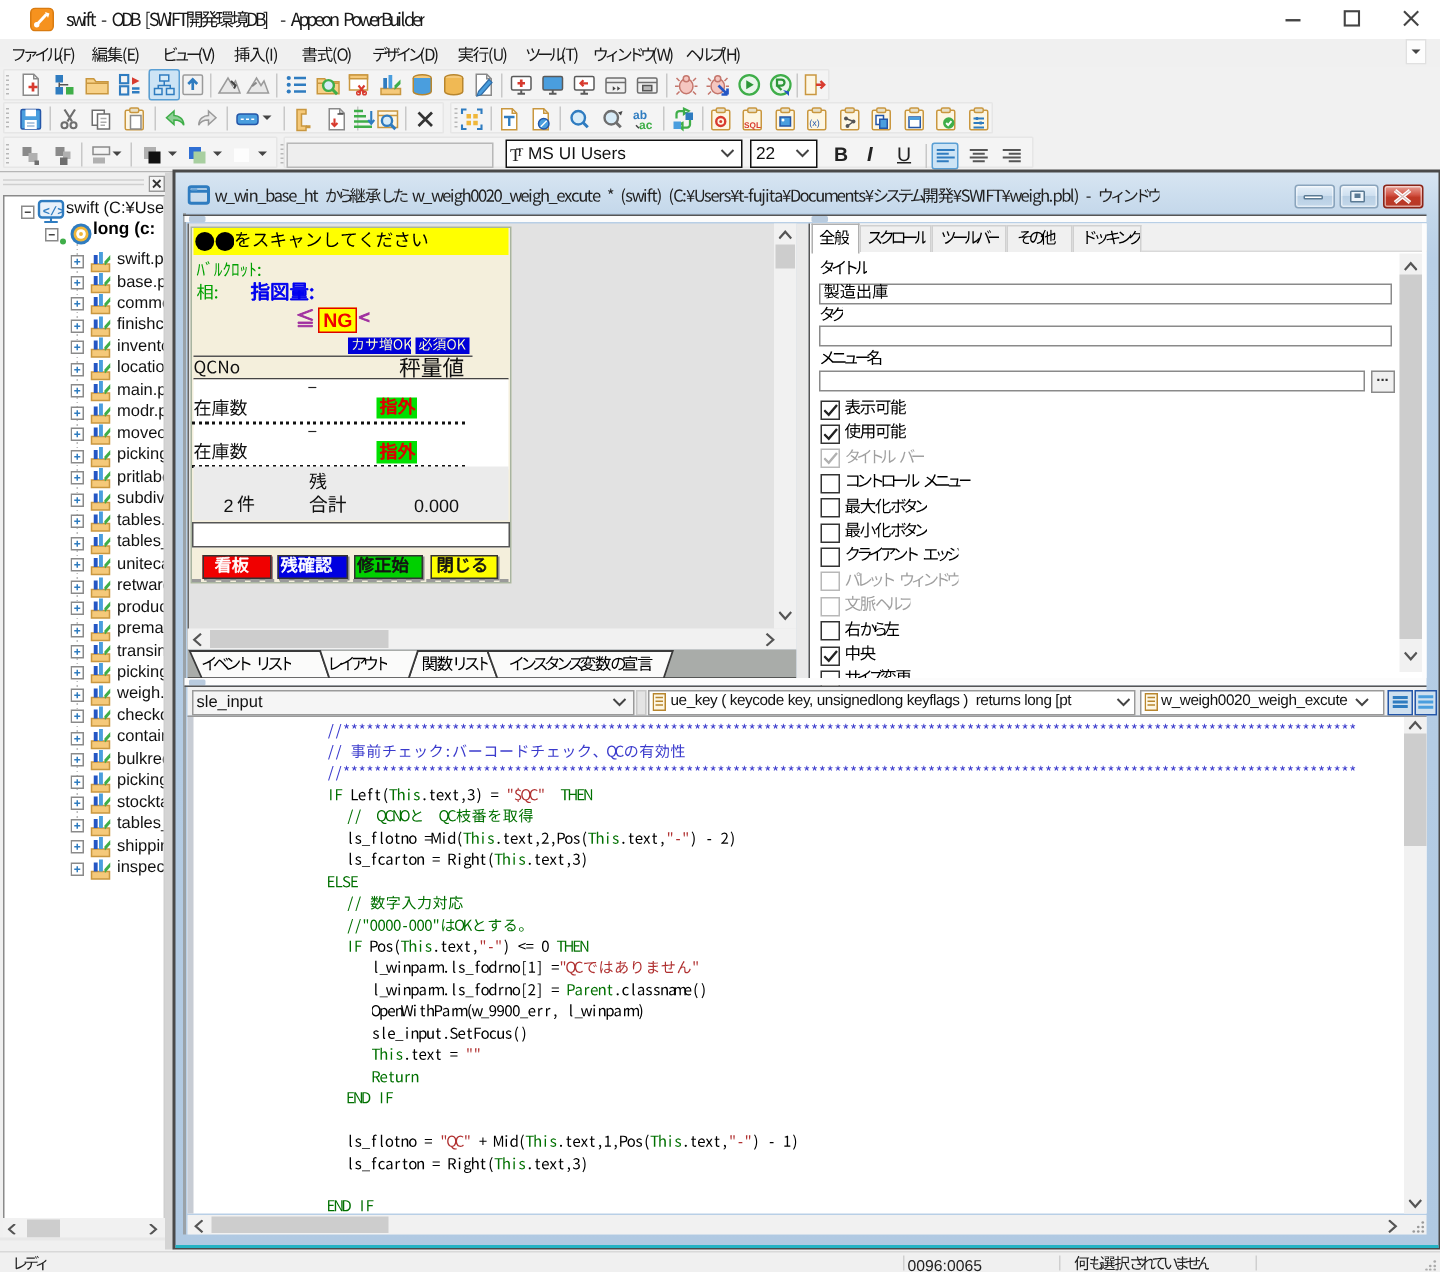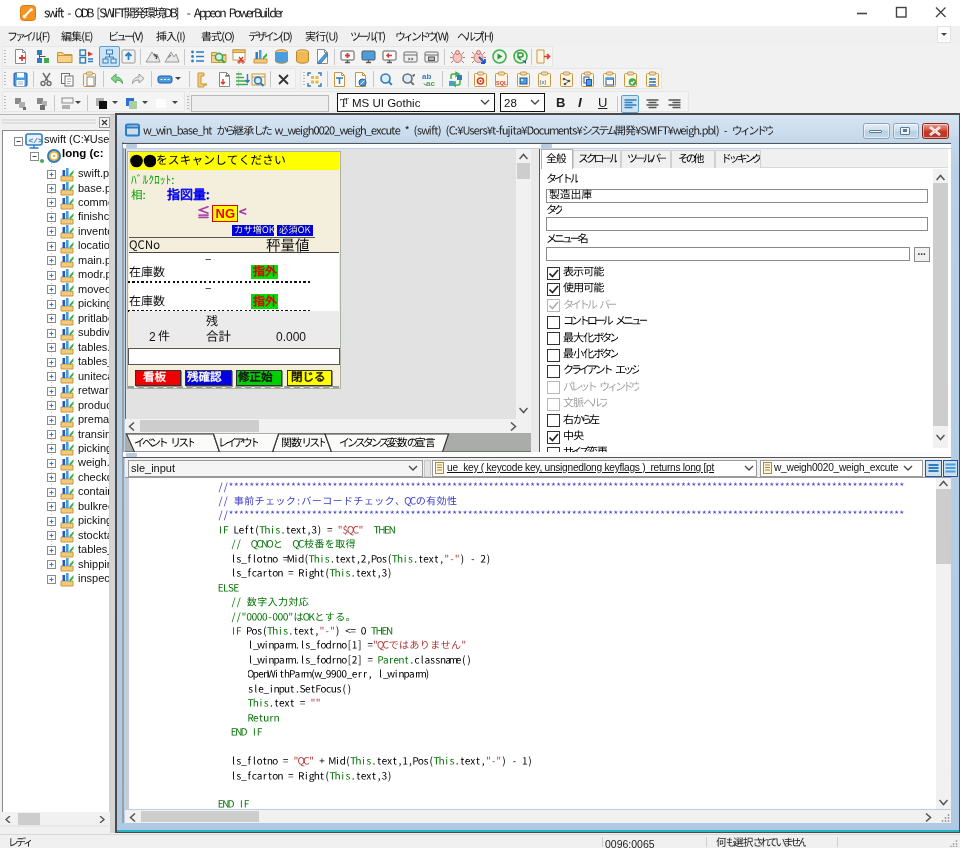--- a/index.html
+++ b/index.html
@@ -514,26 +514,26 @@
       </svg></div>
     <div style="position:absolute;left:186px;top:95px;line-height:0;"><svg width="4" height="16" viewBox="0 0 4 16">
         <path d="M2 1v14" stroke="#b8b8b8" stroke-width="2" stroke-dasharray="1 2"></path>
       </svg></div>
     <div style="position:absolute;left:191px;top:95px;width:138px;height:17px;background:#eeeeee;border:1px solid #b8b8b8;"></div>
     <div style="position:absolute;left:337px;top:93px;width:158px;height:19px;background:#fff;border:1px solid #111;"></div>
     <div style="position:absolute;left:340px;top:96px;line-height:0;"><svg width="12" height="13" viewBox="0 0 12 13">
         <text x="0" y="11" font-size="12" font-family="Liberation Serif" fill="#222">T</text>
         <text x="4" y="8" font-size="8" font-family="Liberation Serif" fill="#222">T</text>
       </svg></div>
-    <div style="position:absolute;left:352px;top:97px;font:400 11.5px 'Liberation Sans',sans-serif;color:#111;white-space:pre;">MS UI Gothic</div>
+    <div style="position:absolute;left:352px;top:97px;font:400 11.5px 'Liberation Sans',sans-serif;color:#111;white-space:pre;">MS UI Users</div>
     <div style="position:absolute;left:480px;top:99px;line-height:0;"><svg width="10" height="7" viewBox="0 0 10 7">
         <path d="M1 1l4 4 4-4" fill="none" stroke="#444" stroke-width="1.3"></path>
       </svg></div>
     <div style="position:absolute;left:500px;top:93px;width:45px;height:19px;background:#fff;border:1px solid #111;"></div>
-    <div style="position:absolute;left:504px;top:97px;font:400 11.5px 'Liberation Sans',sans-serif;color:#111;white-space:pre;">28</div>
+    <div style="position:absolute;left:504px;top:97px;font:400 11.5px 'Liberation Sans',sans-serif;color:#111;white-space:pre;">22</div>
     <div style="position:absolute;left:530px;top:99px;line-height:0;"><svg width="10" height="7" viewBox="0 0 10 7">
         <path d="M1 1l4 4 4-4" fill="none" stroke="#444" stroke-width="1.3"></path>
       </svg></div>
     <div style="position:absolute;left:556px;top:95px;font:700 13px 'Liberation Sans',sans-serif;color:#222;white-space:pre;">B</div>
     <div style="position:absolute;left:578px;top:95px;font:700 13.5px 'Liberation Sans',sans-serif;color:#222;white-space:pre;font-style:italic;">I</div>
     <div style="position:absolute;left:598px;top:95px;font:400 13px 'Liberation Sans',sans-serif;color:#222;white-space:pre;text-decoration:underline;">U</div>
     <div style="position:absolute;left:617px;top:95.5px;width:1px;height:16px;background:#c8c8c8;"></div>
     <div style="position:absolute;left:621px;top:94.5px;width:18px;height:18px;background:#cde4f5;border:1px solid #5a9fd4;border-radius:2px;"></div>
     <div style="position:absolute;left:624px;top:98.5px;line-height:0;"><svg width="13" height="11" viewBox="0 0 13 11">
         <path d="M0.5 1h12M0.5 3.5h8M0.5 6h12M0.5 8.5h8" stroke="#2f7cc0" stroke-width="1.4"></path>
@@ -1515,21 +1515,21 @@
     <div style="position:absolute;left:131px;top:462px;font:400 11px 'Liberation Sans',sans-serif;color:#111;white-space:pre;">sle_input</div>
     <div style="position:absolute;left:408px;top:465px;line-height:0;"><svg width="10" height="7" viewBox="0 0 10 7">
         <path d="M1 1l4 4 4-4" fill="none" stroke="#444" stroke-width="1.3"></path>
       </svg></div>
     <div style="position:absolute;left:424px;top:459.5px;width:7px;height:17px;background:#e4e4e4;border:1px solid #c8c8c8;"></div>
     <div style="position:absolute;left:432px;top:459.5px;width:325px;height:17px;background:#fff;border:1px solid #9a9a9a;"></div>
     <div style="position:absolute;left:435px;top:462px;line-height:0;"><svg width="9" height="12" viewBox="0 0 9 12">
         <rect x="0.5" y="0.5" width="8" height="11" fill="#fdf6e3" stroke="#b8862e"></rect>
         <path d="M2 3h5M2 5.5h5M2 8h5" stroke="#b8862e"></path>
       </svg></div>
-    <div style="position:absolute;left:447px;top:462px;font:400 10.2px 'Liberation Sans',sans-serif;color:#111;white-space:pre;letter-spacing:-0.27px;text-decoration:underline;">ue_key ( keycode key, unsignedlong keyflags )  returns long [pt</div>
+    <div style="position:absolute;left:447px;top:462px;font:400 10.2px 'Liberation Sans',sans-serif;color:#111;white-space:pre;letter-spacing:-0.27px;">ue_key ( keycode key, unsignedlong keyflags )  returns long [pt</div>
     <div style="position:absolute;left:744px;top:465px;line-height:0;"><svg width="10" height="7" viewBox="0 0 10 7">
         <path d="M1 1l4 4 4-4" fill="none" stroke="#444" stroke-width="1.3"></path>
       </svg></div>
     <div style="position:absolute;left:760px;top:459.5px;width:163px;height:17px;background:#fff;border:1px solid #9a9a9a;"></div>
     <div style="position:absolute;left:763px;top:462px;line-height:0;"><svg width="9" height="12" viewBox="0 0 9 12">
         <rect x="0.5" y="0.5" width="8" height="11" fill="#fdf6e3" stroke="#b8862e"></rect>
         <path d="M2 3h5M2 5.5h5M2 8h5" stroke="#b8862e"></path>
       </svg></div>
     <div style="position:absolute;left:774px;top:462px;font:400 10.2px 'Liberation Sans',sans-serif;color:#111;white-space:pre;letter-spacing:-0.25px;">w_weigh0020_weigh_excute</div>
     <div style="position:absolute;left:903px;top:465px;line-height:0;"><svg width="10" height="7" viewBox="0 0 10 7">

